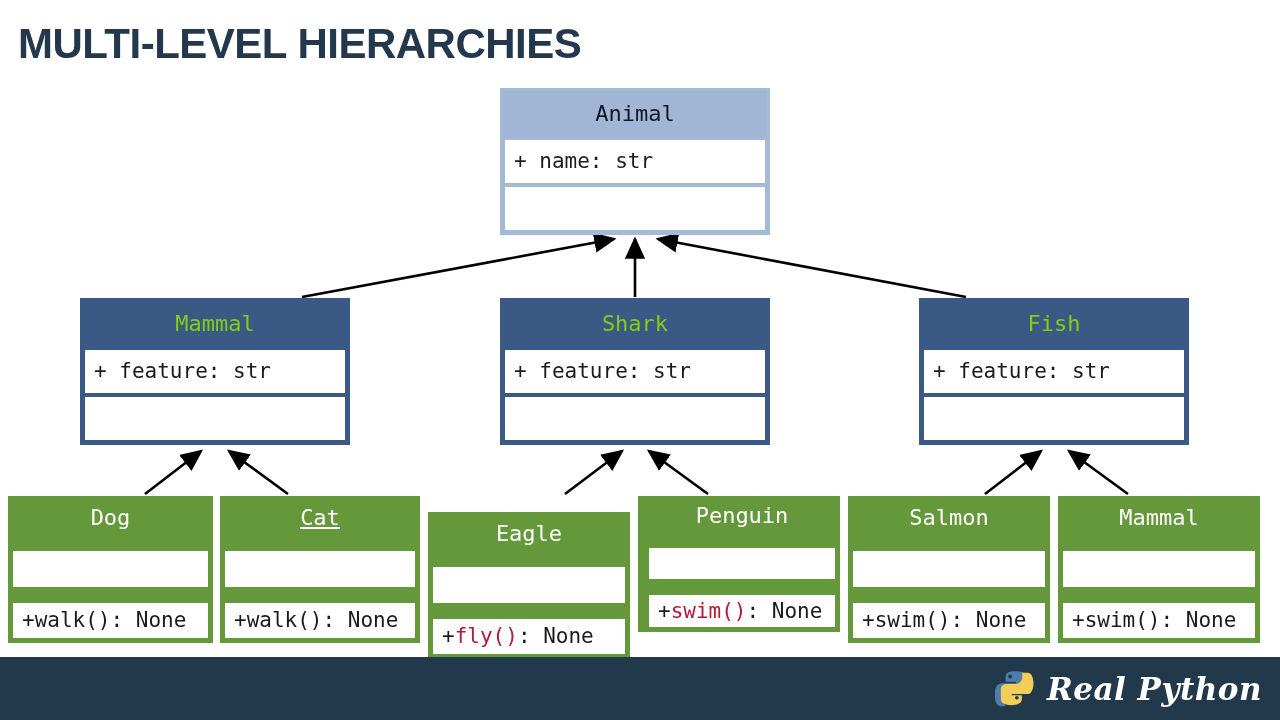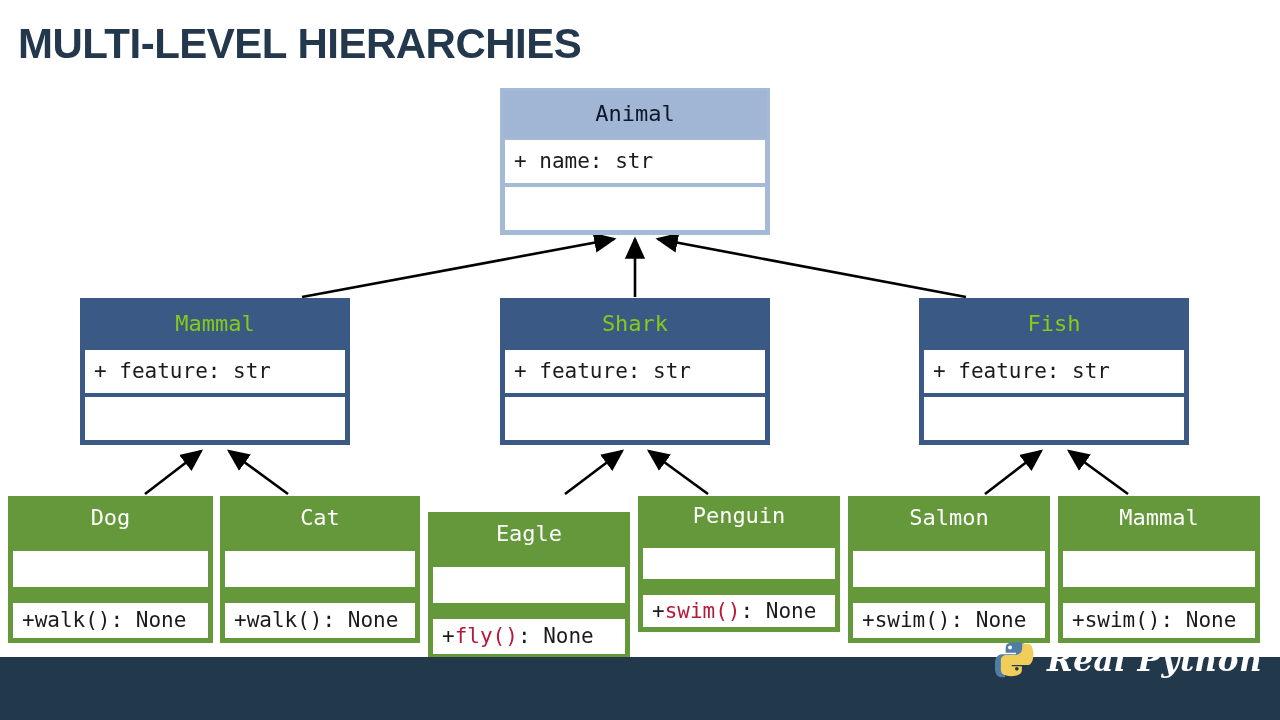--- a/index.html
+++ b/index.html
@@ -115,21 +115,21 @@
     position: absolute;
     left: 0;
     top: 657px;
     width: 1280px;
     height: 63px;
     background: #22384b;
   }
   #brand {
     position: absolute;
     right: 18px;
-    top: 637px;
+    top: 666px;
     height: 46px;
     display: flex;
     align-items: center;
     gap: 10px;
   }
   #brand-text {
     font-family: "DejaVu Serif", serif;
     font-style: italic;
     font-size: 31px;
     font-weight: bold;
@@ -196,40 +196,40 @@
     <div class="uml-header" style="height:48px;">Dog</div>
     <div class="uml-row" style="height:48px;"></div>
     <div class="uml-row" style="height:48px;">
       <span>+ </span>
         <span>walk()</span>
         <span>: None</span>
     </div>
   </div>
 
   <div class="uml-box lvl-leaf" style="left:220px; top:496px; width:200px; height:147px;">
-    <div class="uml-header" style="height:48px;">Cat</div>
+    <div class="uml-header" style="height:48px;text-decoration:underline;">Cat</div>
     <div class="uml-row" style="height:48px;"></div>
     <div class="uml-row" style="height:48px;">
       <span>+ </span>
         <span>walk()</span>
         <span>: None</span>
     </div>
   </div>
 
   <div class="uml-box lvl-leaf" style="left:428px; top:512px; width:202px; height:147px;">
     <div class="uml-header" style="height:48px;">Eagle</div>
     <div class="uml-row" style="height:48px;"></div>
     <div class="uml-row" style="height:48px;">
       <span>+ </span>
         <span class="hl">fly()</span>
         <span>: None</span>
     </div>
   </div>
 
-  <div class="uml-box lvl-leaf" style="left:638px; top:496px; width:202px; height:136px;">
+  <div class="uml-box lvl-leaf" style="left:638px; top:496px; width:202px; height:136px;padding-left:6px;">
     <div class="uml-header" style="height:48px;">Penguin</div>
     <div class="uml-row" style="height:48px;"></div>
     <div class="uml-row" style="height:48px;">
       <span>+ </span>
         <span class="hl">swim()</span>
         <span>: None</span>
     </div>
   </div>
 
   <div class="uml-box lvl-leaf" style="left:848px; top:496px; width:202px; height:147px;">

